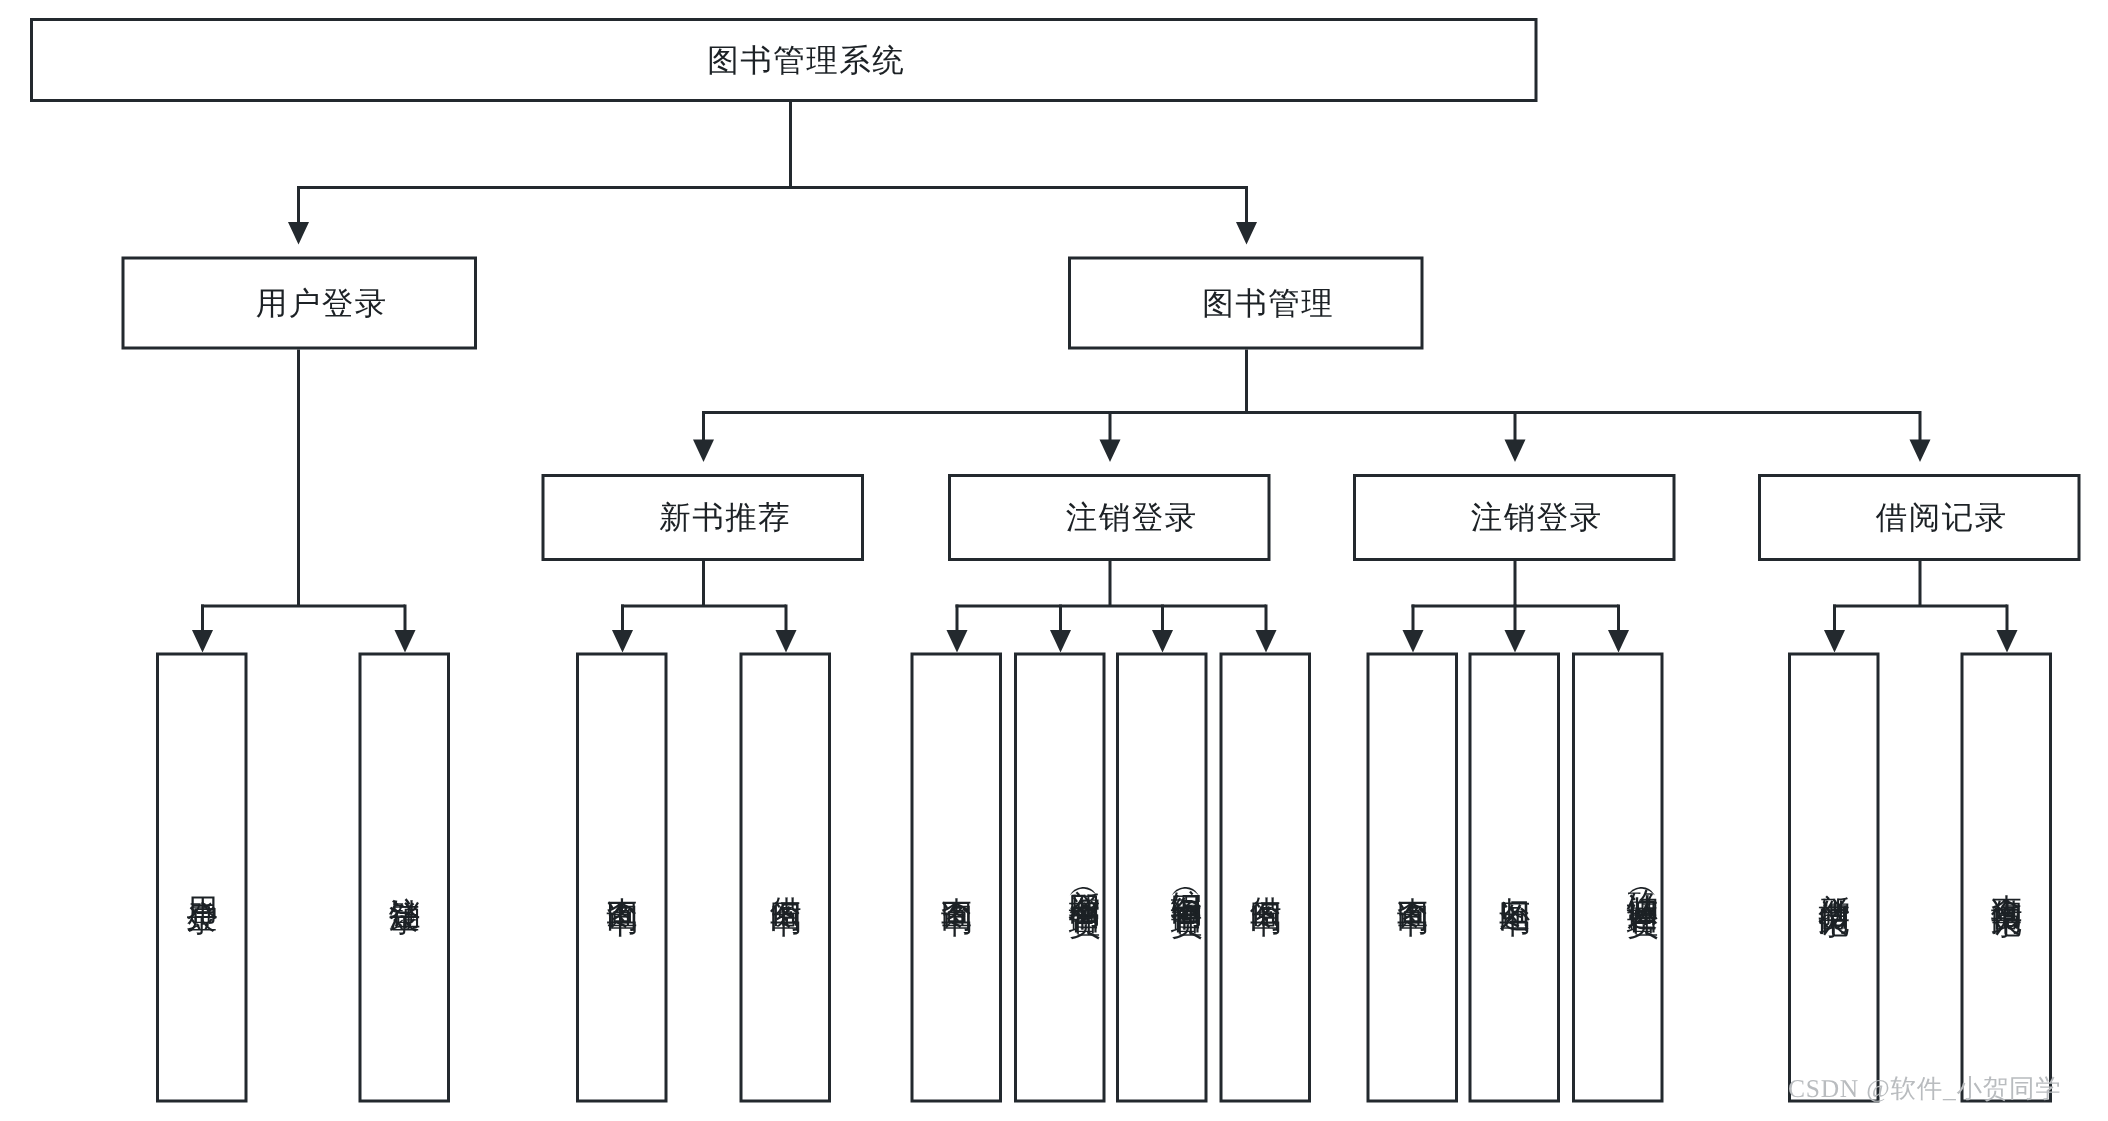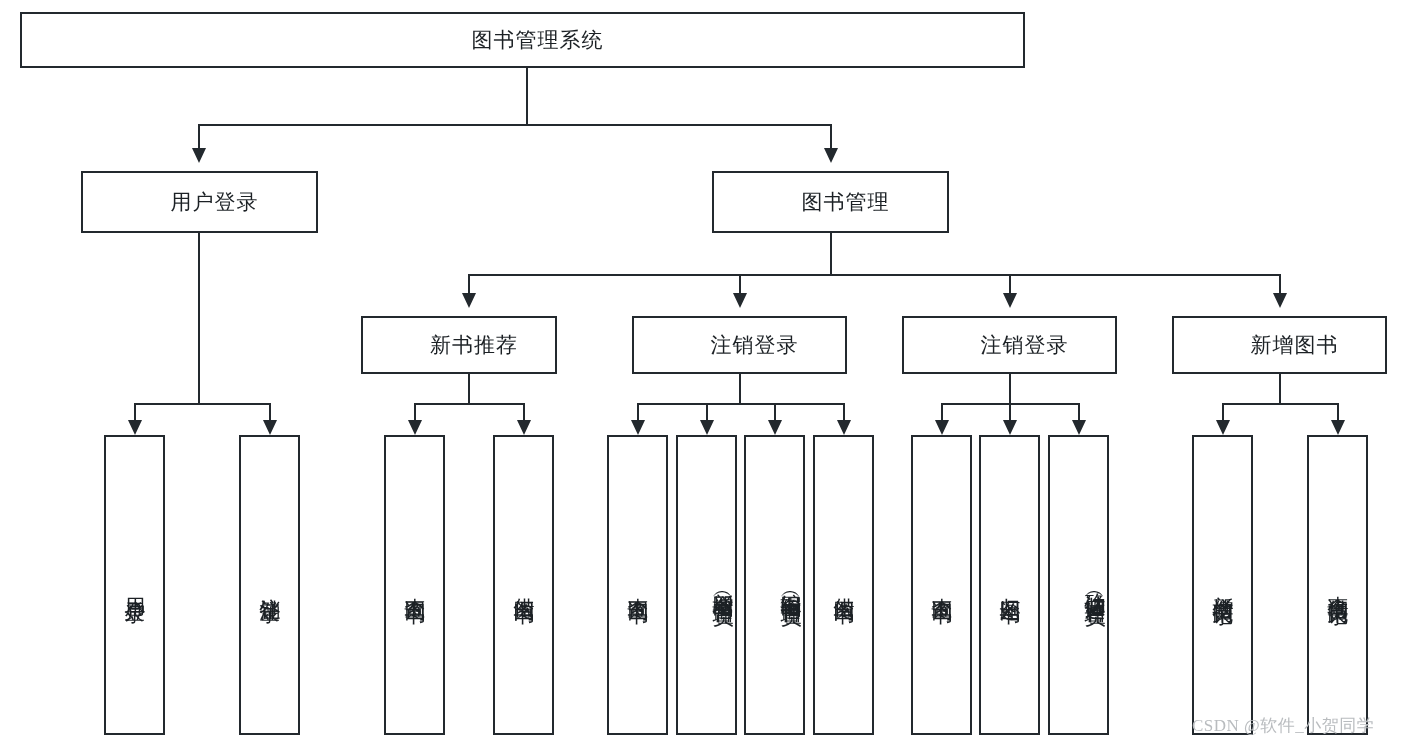--- a/index.html
+++ b/index.html
@@ -101,27 +101,27 @@
   <div class="ln hline" style="left:468px; top:274px; width:812px;"></div>
   <div class="ln vline" style="left:468px; top:274px; height:21px;"></div>
   <div class="arrow" style="left:462px; top:293px;"></div>
   <div class="ln vline" style="left:739px; top:274px; height:21px;"></div>
   <div class="arrow" style="left:733px; top:293px;"></div>
   <div class="ln vline" style="left:1009px; top:274px; height:21px;"></div>
   <div class="arrow" style="left:1003px; top:293px;"></div>
   <div class="ln vline" style="left:1279px; top:274px; height:21px;"></div>
   <div class="arrow" style="left:1273px; top:293px;"></div>
 
-  <div class="node h" style="left:361px; top:316px; width:196px; height:58px;">新书推荐</div>
+  <div class="node h" style="left:361px; top:316px; width:215px; height:58px;">新书推荐</div>
 
   <div class="node h" style="left:632px; top:316px; width:215px; height:58px;">注销登录</div>
 
   <div class="node h" style="left:902px; top:316px; width:215px; height:58px;">注销登录</div>
 
-  <div class="node h" style="left:1172px; top:316px; width:215px; height:58px;">新增图书</div>
+  <div class="node h" style="left:1172px; top:316px; width:215px; height:58px;">借阅记录</div>
 
   <div class="ln vline" style="left:468px; top:374px; height:30px;"></div>
   <div class="ln hline" style="left:414px; top:403px; width:110px;"></div>
   <div class="ln vline" style="left:414px; top:403px; height:19px;"></div>
   <div class="arrow" style="left:408px; top:420px;"></div>
   <div class="ln vline" style="left:523px; top:403px; height:19px;"></div>
   <div class="arrow" style="left:517px; top:420px;"></div>
 
   <div class="ln vline" style="left:739px; top:374px; height:30px;"></div>
   <div class="ln hline" style="left:637px; top:403px; width:207px;"></div>

